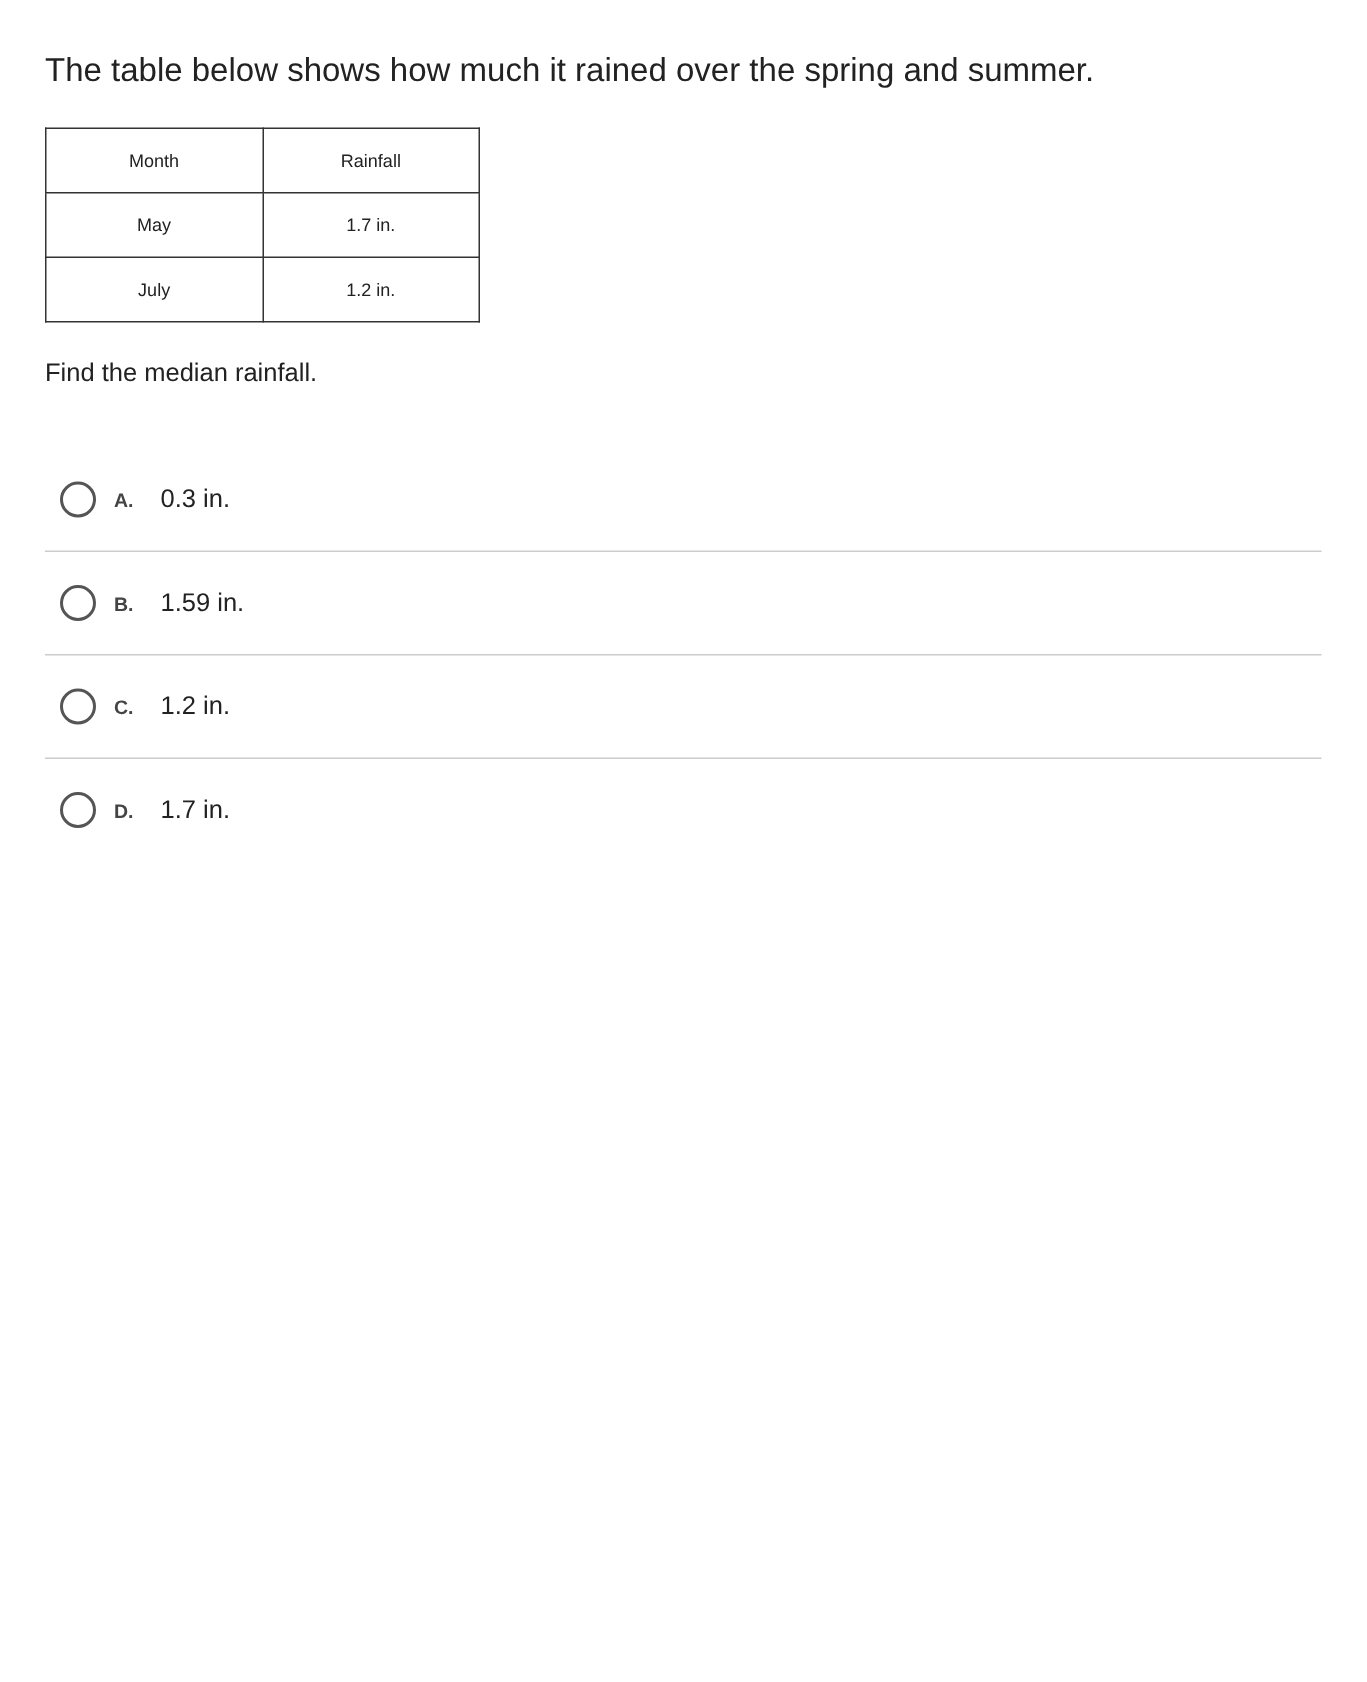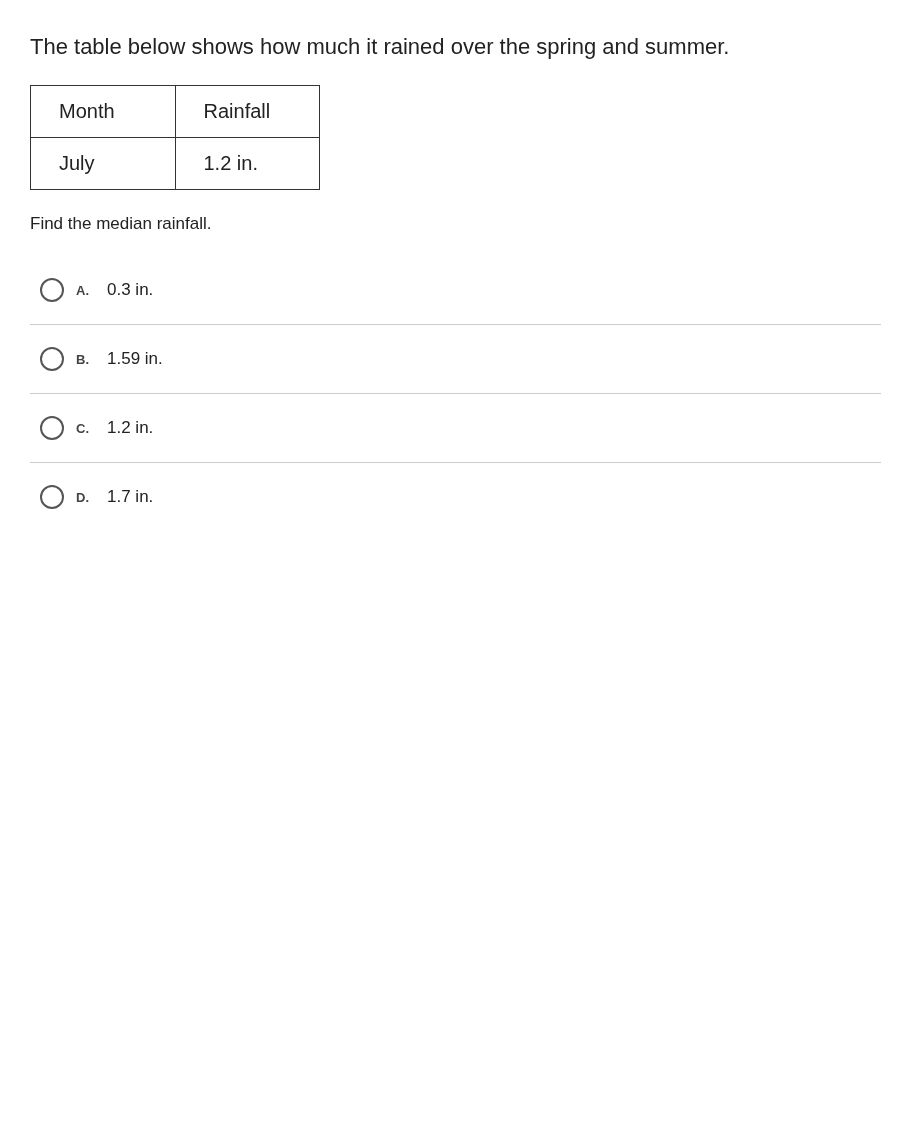--- a/index.html
+++ b/index.html
@@ -26,31 +26,32 @@
 
     .rainfall-table {
       border-collapse: collapse;
       margin-bottom: 24px;
       min-width: 290px;
     }
 
     .rainfall-table td {
       border: 1.5px solid #333;
       padding: 14px 28px;
-      font-size: 20px;
+      text-align: center;
+      font-size: 12px;
       min-width: 130px;
     }
 
     .rainfall-table thead td {
       font-weight: normal;
     }
 
     .find-text {
       font-size: 17px;
-      margin-bottom: 22px;
+      margin-bottom: 40px;
     }
 
     .answer-options {
       width: 100%;
     }
 
     .answer-option {
       display: flex;
       align-items: center;
       padding: 22px 10px 22px 10px;
@@ -93,20 +94,24 @@
 
 <table class="rainfall-table">
   <thead>
     <tr>
       <td>Month</td>
       <td>Rainfall</td>
     </tr>
   </thead>
   <tbody id="table-body">
       <tr>
+        <td>May</td>
+        <td>1.7 in.</td>
+      </tr>
+      <tr>
         <td>July</td>
         <td>1.2 in.</td>
       </tr>
     </tbody>
 </table>
 
 <p class="find-text">Find the median rainfall.</p>
 
 <div class="answer-options">
 

